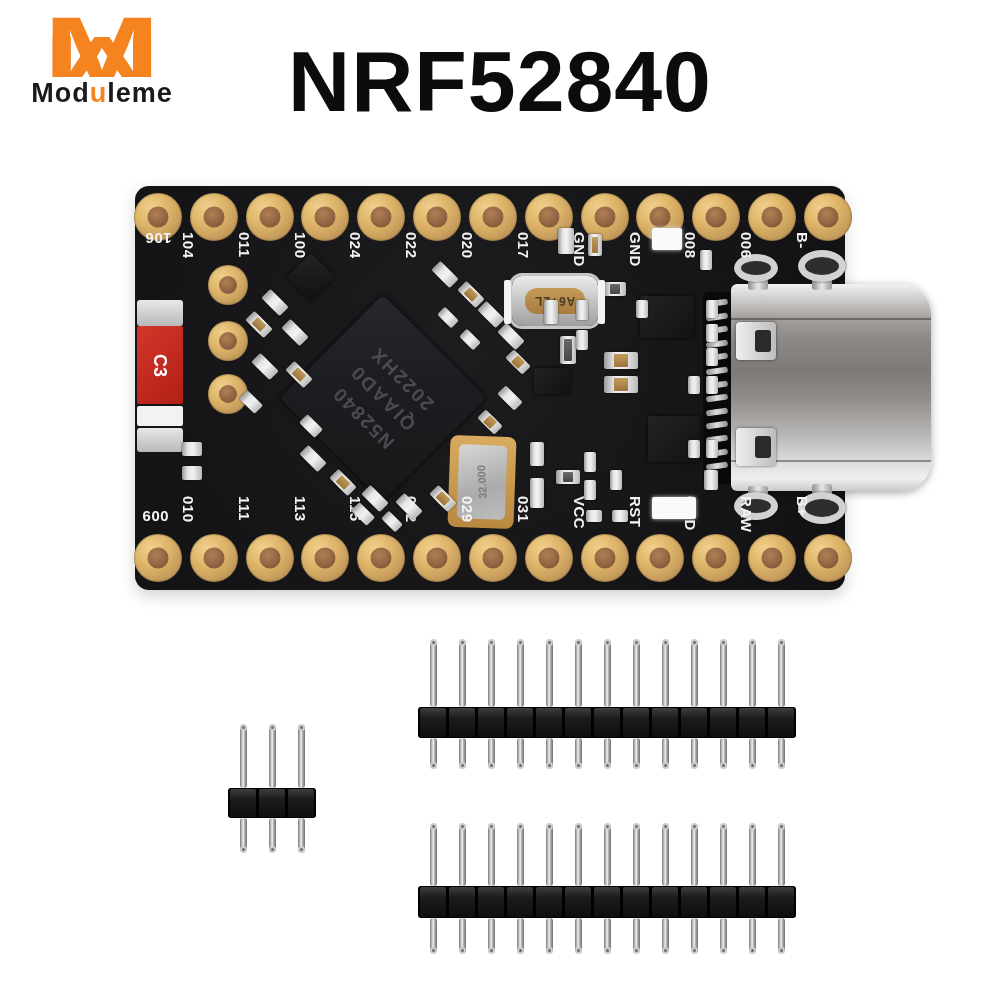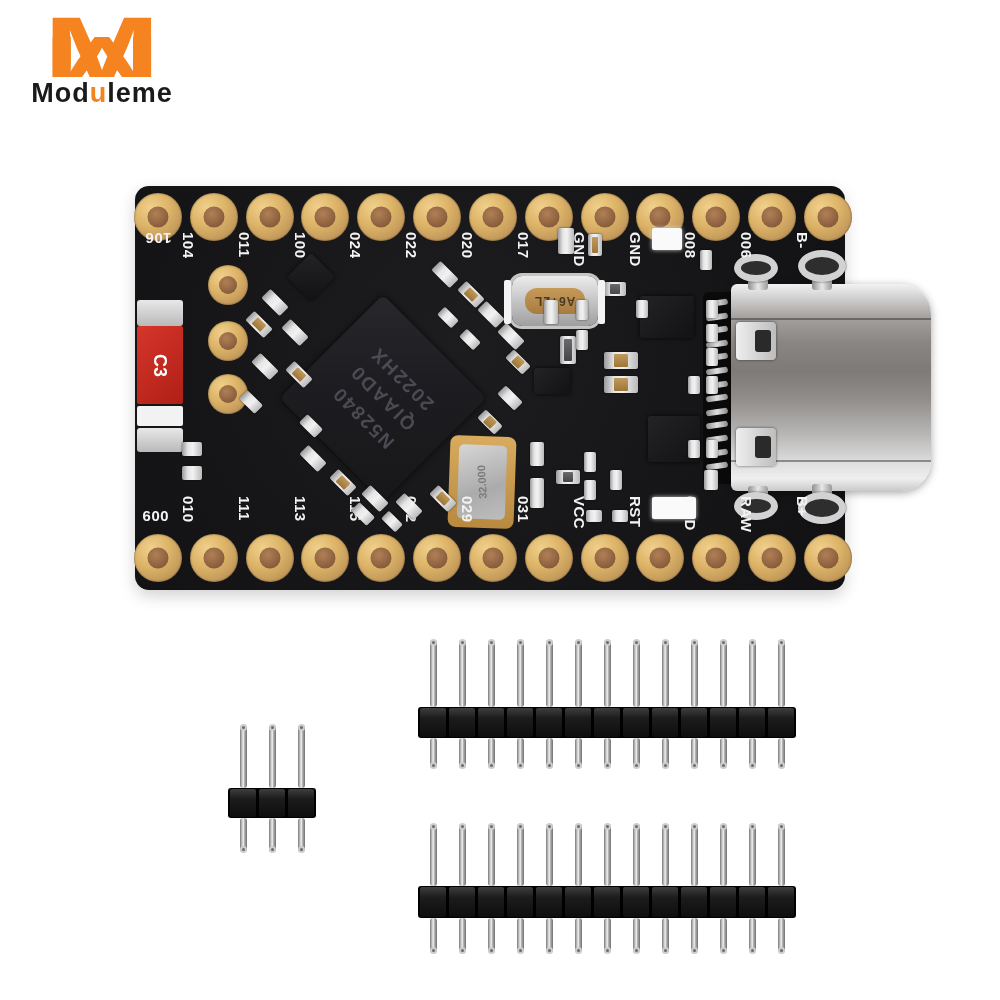--- a/index.html
+++ b/index.html
@@ -95,20 +95,21 @@
 <body>
 
 <div class="canvas" id="canvas">
 
   <div class="logo">
     <div class="m m-top">M</div>
     <div class="m m-bot">M</div>
     <div class="logo-text"><span>Mod</span><span class="accent">u</span><span>leme</span></div>
   </div>
 
+  <div class="title">NRF52840</div>
 
   <div class="board"></div>
 
   <div class="chip">
     <div class="chip-text">
       <div>N52840</div>
       <div>QIAAD0</div>
       <div>2022HX</div>
     </div>
   </div>

